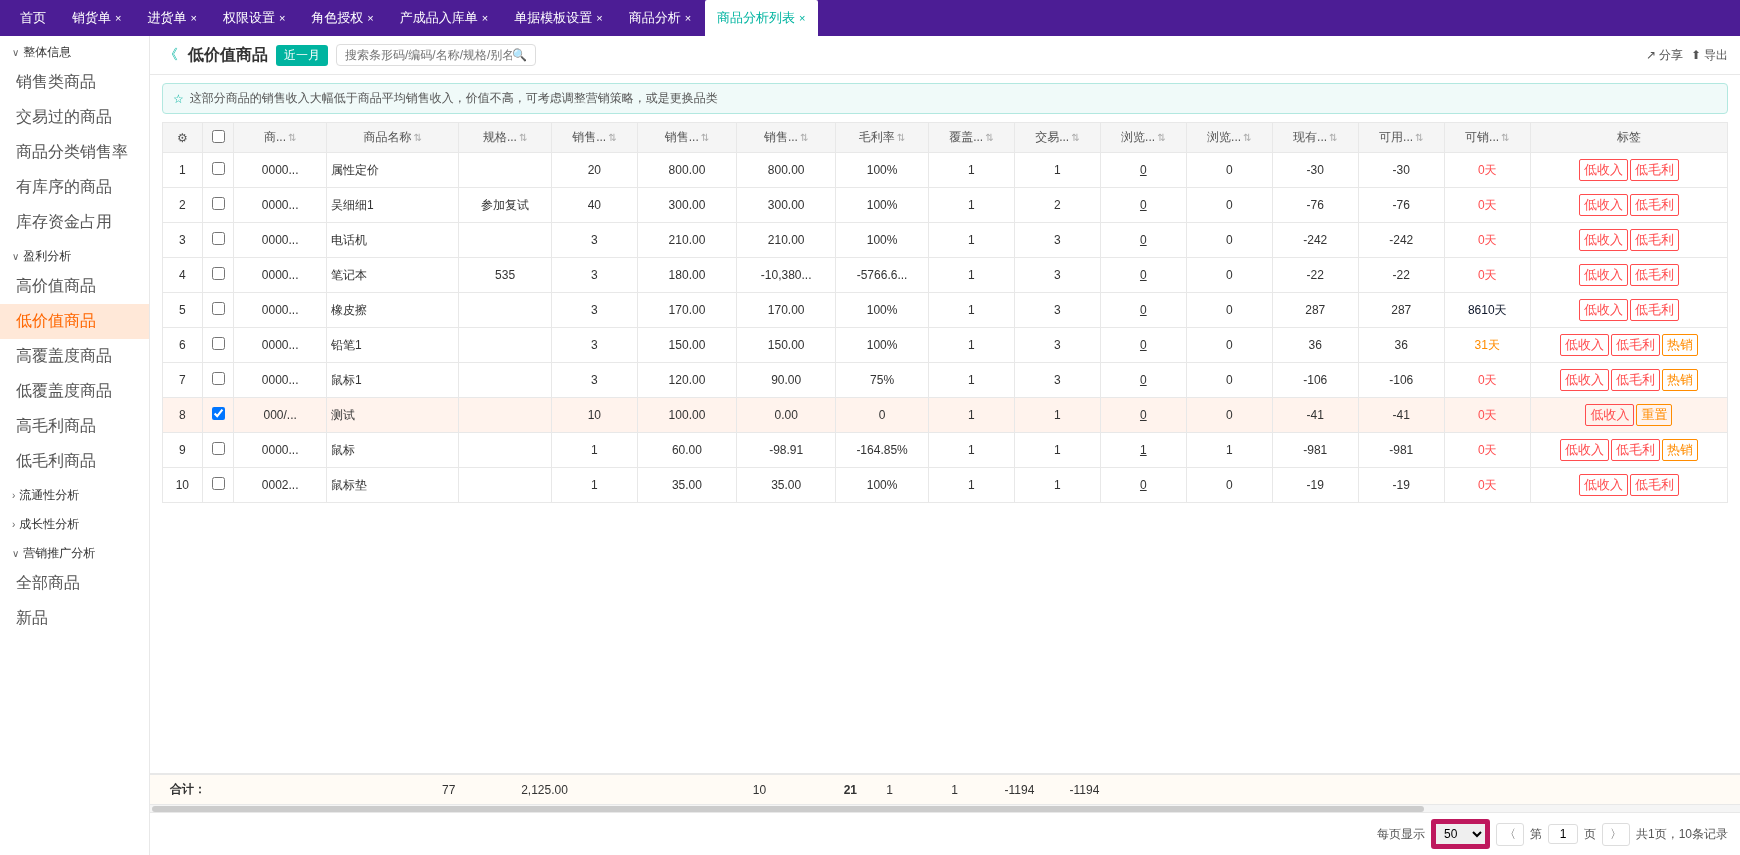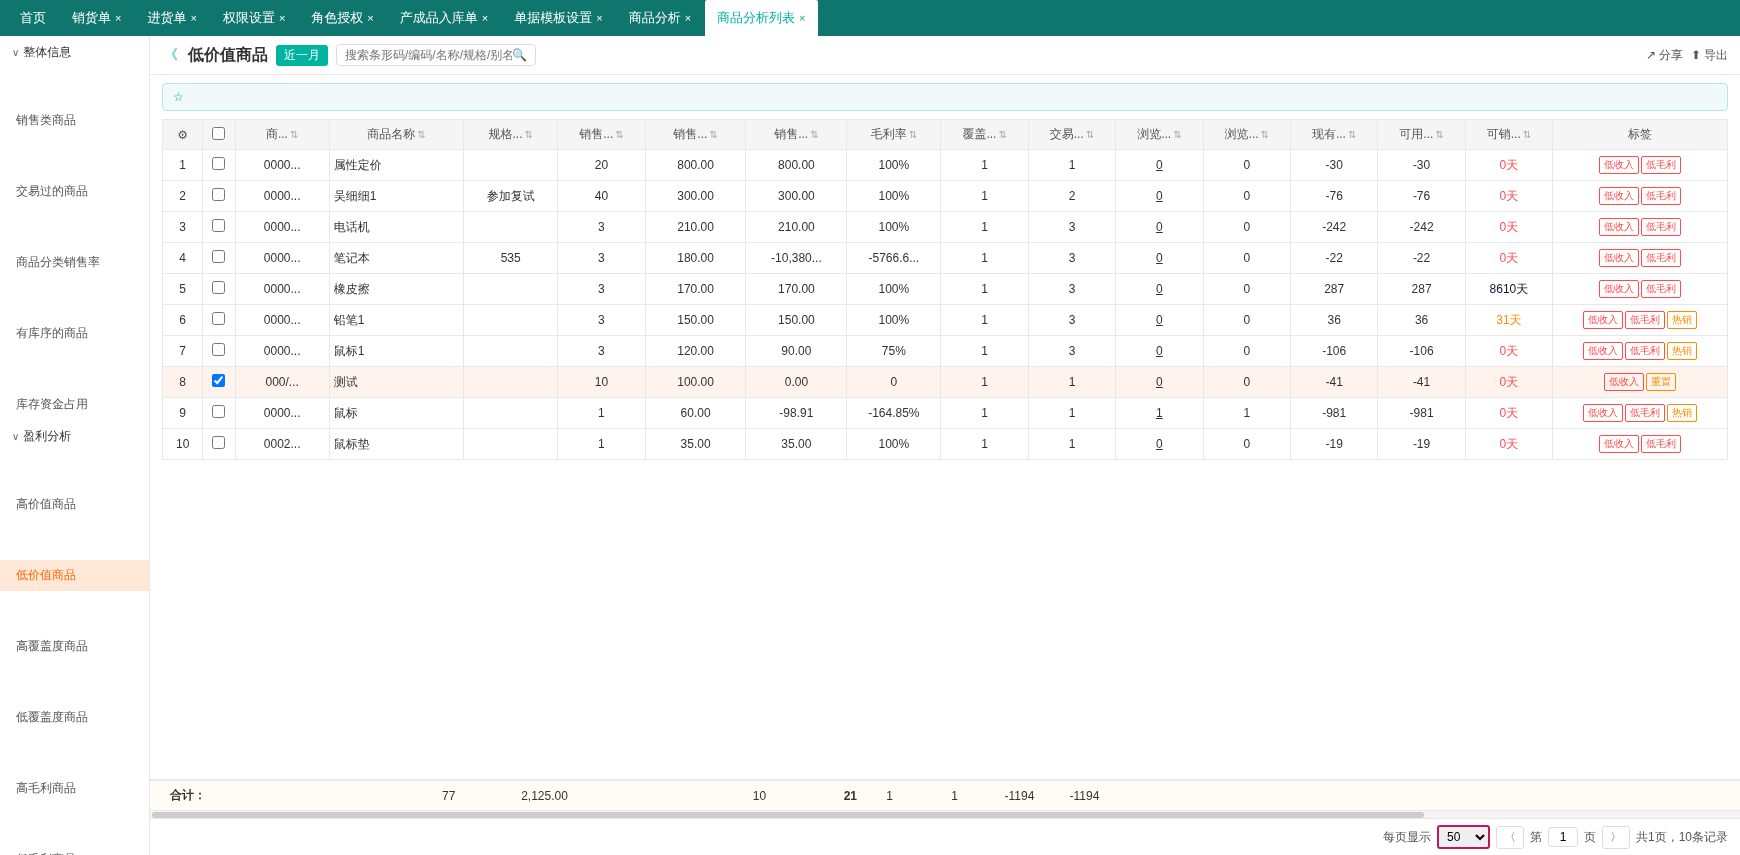--- a/index.html
+++ b/index.html
@@ -1,20 +1,20 @@
 <!DOCTYPE html>
 <html><head>
   <meta charset="utf-8">
   <style>
     * { box-sizing: border-box; margin: 0; padding: 0; }
     body { font-family: 'Microsoft YaHei', Arial, sans-serif; font-size: 12px; background: #f5f5f5; color: #333; height: 855px; overflow: hidden; }
     
     
     .top-nav {
-      background: #0f766e;
+      background: #4c1d95;
       height: 36px;
       display: flex;
       align-items: flex-start;
       padding: 0 8px;
       gap: 2px;
     }
     .nav-item {
       color: #fff;
       padding: 0 12px;
       height: 36px;
@@ -52,23 +52,22 @@
       display: flex;
       align-items: center;
       gap: 4px;
       cursor: pointer;
     }
     .sidebar-group-title .arrow { font-size: 10px; color: #666; }
     .sidebar-item {
       padding: 7px 12px 7px 16px;
       color: #555;
       cursor: pointer;
-      font-size: 12px;
+      font-size: 16px;
       white-space: nowrap;
-      margin-top: 40px;
     }
     .sidebar-item.active { background: #ffe8d8; color: #ff6600; }
     
     
     .content {
       flex: 1;
       display: flex;
       flex-direction: column;
       overflow: hidden;
       background: #fff;
@@ -173,21 +172,21 @@
       padding: 5px 4px;
       text-align: center;
       color: #333;
       white-space: nowrap;
     }
     tr.highlighted td { background: #fff3ed; }
     .tag {
       display: inline-block;
       border-radius: 2px;
       padding: 1px 4px;
-      font-size: 10px;
+      font-size: 13px;
       margin: 1px;
     }
     .tag-red { color: #ff4d4f; border: 1px solid #ff4d4f; }
     .tag-orange { color: #ff8c00; border: 1px solid #ff8c00; }
     .link-underline { text-decoration: underline; color: #333; cursor: pointer; }
     
     
     .pagination {
       display: flex;
       align-items: center;
@@ -211,21 +210,21 @@
     .page-input {
       border: 1px solid #ddd;
       border-radius: 3px;
       width: 30px;
       text-align: center;
       padding: 2px 4px;
       font-size: 12px;
       outline: none;
     }
     .per-page-select {
-      border: 2px solid #be185d;
+      border: 5px solid #be185d;
       border-radius: 3px;
       padding: 2px 4px;
       font-size: 12px;
       outline: none;
     }
     
     
     .table-area::-webkit-scrollbar { height: 6px; width: 6px; }
     .table-area::-webkit-scrollbar-track { background: #f1f1f1; }
     .table-area::-webkit-scrollbar-thumb { background: #ccc; border-radius: 3px; }
@@ -345,20 +344,21 @@
         </div>
         <div class="action-btn">
           <span>⬆</span>
           <span>导出</span>
         </div>
       </div>
     </div>
 
     <div class="info-banner">
       <span class="info-icon">☆</span>
+      <span>这部分商品的销售收入大幅低于商品平均销售收入，价值不高，可考虑调整营销策略，或是更换品类</span>
     </div>
 
     <div class="table-area">
       <table>
         <thead>
           <tr>
             <th style="width:30px;">⚙</th>
             <th style="width:24px;"><input type="checkbox" style=""></th>
             <th style="width:70px;">商...<span class="sort-icon">⇅</span></th>
             <th style="width:100px;">商品名称<span class="sort-icon">⇅</span></th>

